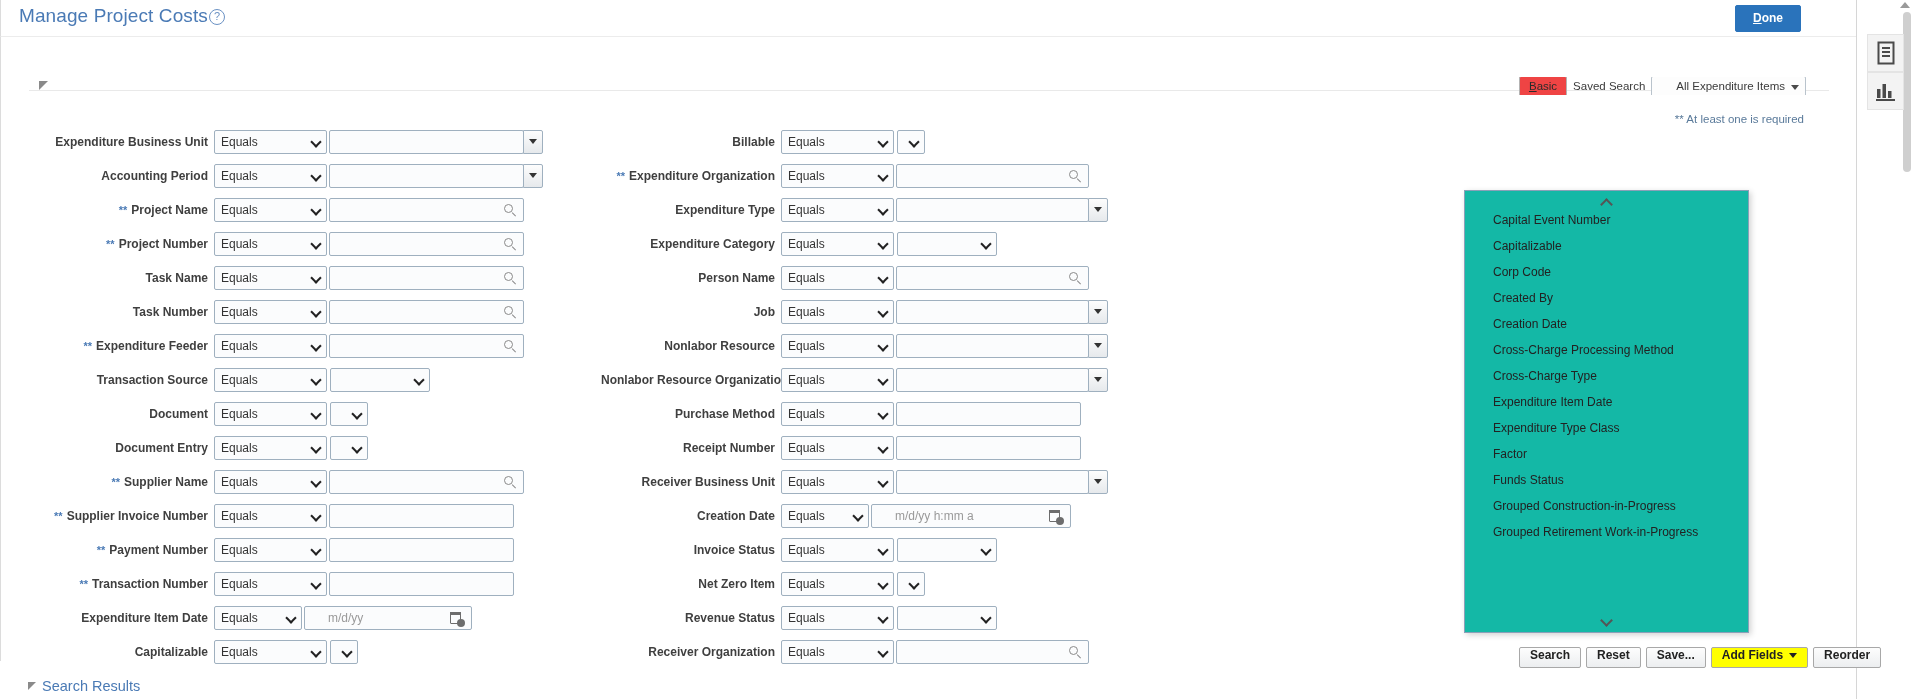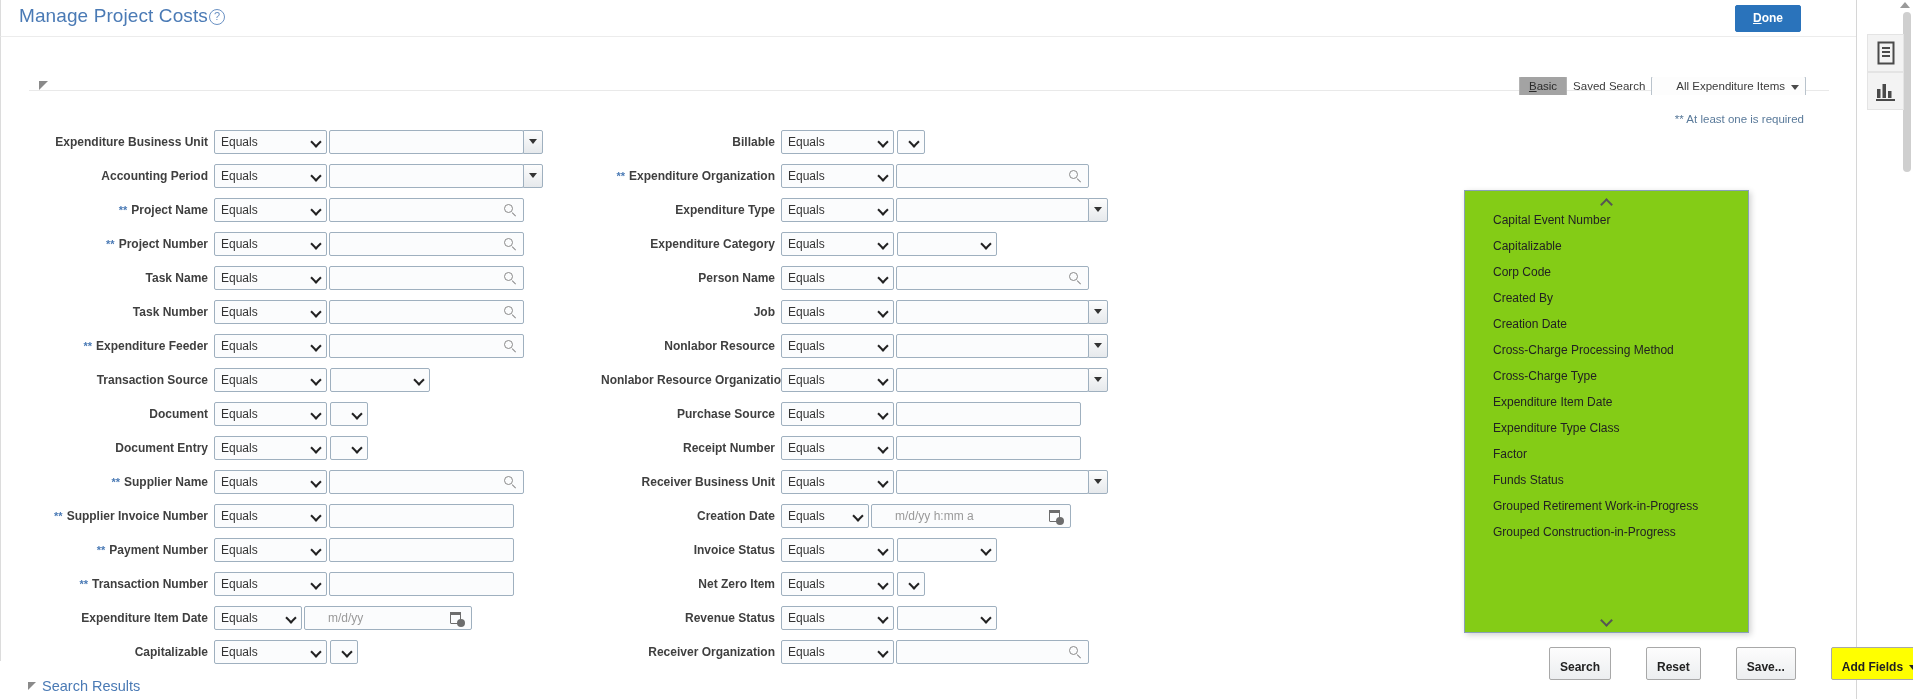--- a/index.html
+++ b/index.html
@@ -72,21 +72,21 @@
     border-top: 9px solid #8a8a8a;
     border-right: 9px solid transparent;
   }
 
   .basic-row {
     position: absolute; right: 50px; top: 40px;
     display: flex; align-items: center; gap: 6px;
     overflow: hidden; height: 18px;
   }
   .basic-btn {
-    background: #a3a3a3; border: 1px solid #b3b3b3; border-radius: 2px;
+    background: #ef4444; border: 1px solid #b3b3b3; border-radius: 2px;
     font-size: 11.5px; color: #2b2b2b; padding: 3px 9px 4px 9px; cursor: pointer;
   }
   .basic-btn u { text-decoration: underline; }
   .saved-label { font-size: 11.5px; color: #3b3b3b; }
   .saved-select {
     background: #fdfdfd; border: 1px solid #b9c3cc; border-radius: 2px;
     font-size: 11.5px; color: #3b3b3b; padding: 3px 20px 4px 24px;
     position: relative; cursor: pointer; white-space: nowrap;
   }
   .saved-select .caret {
@@ -186,21 +186,21 @@
     height: 24px; background: #fbfcfd; border: 1px solid #9fb0bf;
     border-radius: 2px; margin-left: 3px; position: relative; cursor: pointer;
   }
   .small-select.w-tiny  { width: 28px; }
   .small-select.w-short { width: 38px; }
   .small-select.w-med   { width: 100px; }
 
   
   .addfields-popup {
     position: absolute; left: 1464px; top: 190px; width: 285px; height: 443px;
-    background: #84cc16; border: 1px solid #8aa0b8;
+    background: #14b8a6; border: 1px solid #8aa0b8;
     box-shadow: 2px 2px 6px rgba(0,0,0,.18);
     z-index: 40;
   }
   .af-scroll-up, .af-scroll-down {
     position: absolute; left: 0; width: 100%; height: 18px;
     display: flex; align-items: center; justify-content: center;
   }
   .af-scroll-up { top: 2px; }
   .af-scroll-down { bottom: 2px; }
   .af-arrow { width: 11px; height: 7px; position: relative; }
@@ -222,21 +222,21 @@
 
   
   .btn-row {
     position: absolute; left: 1519px; top: 647px;
     display: flex; gap: 5px; z-index: 50;
   }
   .gbtn {
     background: linear-gradient(#fdfdfd,#eceef0);
     border: 1px solid #a8a8a8; border-radius: 2px;
     font-size: 12px; font-weight: bold; color: #222;
-    padding: 12px 10px 5px 10px; cursor: pointer; white-space: nowrap; margin-left: 30px;
+    padding: 0 10px 5px 10px; cursor: pointer; white-space: nowrap;
   }
   .gbtn.hl {
     background: #ffff00; border: 1px solid #a8a8a8;
     position: relative;
   }
   .gbtn .tri {
     display: inline-block; margin-left: 6px;
     width: 0; height: 0; border-left: 4px solid transparent;
     border-right: 4px solid transparent; border-top: 5px solid #222;
     vertical-align: middle;
@@ -594,21 +594,21 @@
           <div style="display: flex; align-items: center;">
             <div class="val-text w-mid-lov">
               <span></span>
             </div>
             <div class="drop-btn">
               <span class="tri"></span>
             </div>
           </div>
         </div>
         <div class="frow">
-          <div class="flabel"><span>Purchase Source</span></div>
+          <div class="flabel"><span>Purchase Method</span></div>
           <div class="op-select">
             <span>Equals</span>
             <span class="chev"></span>
           </div>
           <div class="val-text w-plain">
             <span></span>
           </div>
         </div>
         <div class="frow">
           <div class="flabel"><span>Receipt Number</span></div>
@@ -709,22 +709,22 @@
         <div class="af-item">Capitalizable</div>
         <div class="af-item">Corp Code</div>
         <div class="af-item">Created By</div>
         <div class="af-item">Creation Date</div>
         <div class="af-item">Cross-Charge Processing Method</div>
         <div class="af-item">Cross-Charge Type</div>
         <div class="af-item">Expenditure Item Date</div>
         <div class="af-item">Expenditure Type Class</div>
         <div class="af-item">Factor</div>
         <div class="af-item">Funds Status</div>
+        <div class="af-item">Grouped Construction-in-Progress</div>
         <div class="af-item">Grouped Retirement Work-in-Progress</div>
-        <div class="af-item">Grouped Construction-in-Progress</div>
       </div>
     <div class="af-scroll-down">
       <span class="af-arrow down"></span>
     </div>
   </div>
 
   <div class="btn-row">
     <button class="gbtn">Search</button>
     <button class="gbtn">Reset</button>
     <button class="gbtn">Save...</button>

